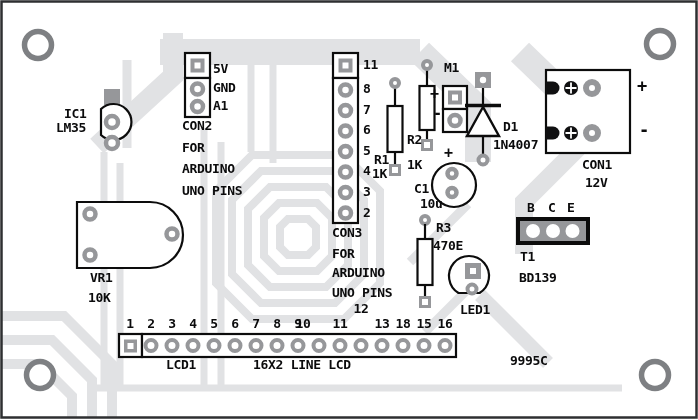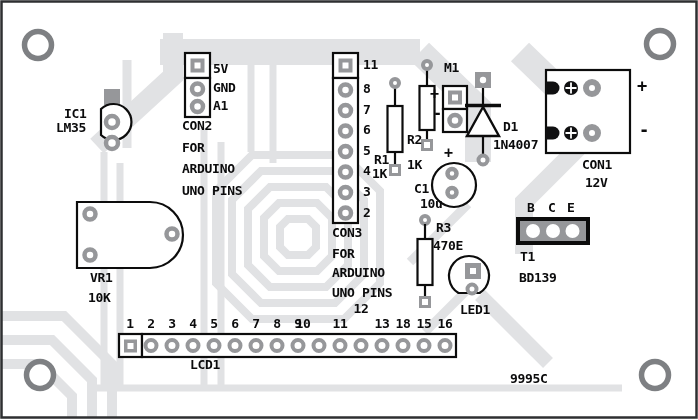--- a/index.html
+++ b/index.html
@@ -247,34 +247,35 @@
 
 <div class="lbl" style="left:527px;top:201px">B</div>
 <div class="lbl" style="left:548px;top:201px">C</div>
 <div class="lbl" style="left:567px;top:201px">E</div>
 <div class="lbl" style="left:520px;top:250px">T1</div>
 <div class="lbl" style="left:519px;top:271px">BD139</div>
 
 <div class="lbl" style="left:90px;top:271px">VR1</div>
 <div class="lbl" style="left:88px;top:291px">10K</div>
 
-<div class="lbl" style="left:510px;top:372px">9995C</div>
+<div class="lbl" style="left:510px;top:354px">9995C</div>
 
 <div class="lbl pinnum" style="left:117px;top:317px">1</div>
 <div class="lbl pinnum" style="left:138px;top:317px">2</div>
 <div class="lbl pinnum" style="left:159px;top:317px">3</div>
 <div class="lbl pinnum" style="left:180px;top:317px">4</div>
 <div class="lbl pinnum" style="left:201px;top:317px">5</div>
 <div class="lbl pinnum" style="left:222px;top:317px">6</div>
 <div class="lbl pinnum" style="left:243px;top:317px">7</div>
 <div class="lbl pinnum" style="left:264px;top:317px">8</div>
 <div class="lbl pinnum" style="left:285px;top:317px">9</div>
 <div class="lbl pinnum" style="left:290px;top:317px">10</div>
 <div class="lbl pinnum" style="left:327px;top:317px">11</div>
 <div class="lbl pinnum" style="left:348px;top:302px">12</div>
 <div class="lbl pinnum" style="left:369px;top:317px">13</div>
 <div class="lbl pinnum" style="left:390px;top:317px">18</div>
 <div class="lbl pinnum" style="left:411px;top:317px">15</div>
 <div class="lbl pinnum" style="left:432px;top:317px">16</div>
 
-<div class="lbl" style="left:190px;top:358px">LCD1</div>
+<div class="lbl" style="left:166px;top:358px">LCD1</div>
+<div class="lbl" style="left:253px;top:358px">16X2 LINE LCD</div>
 
 </div>
 
 </body></html>

